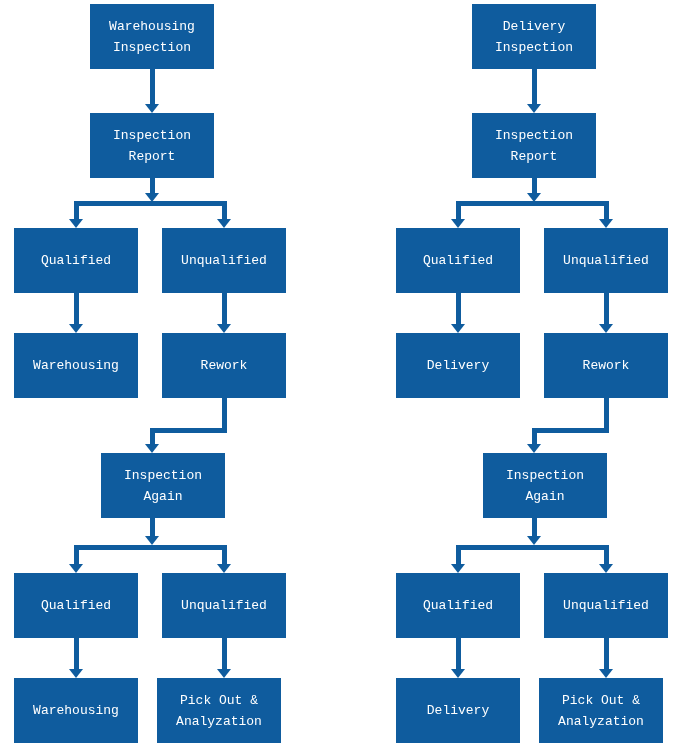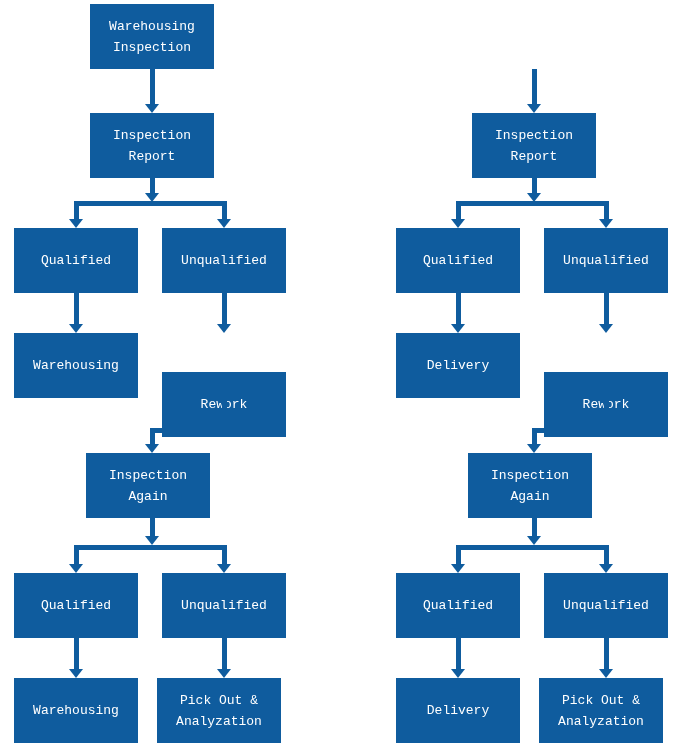--- a/index.html
+++ b/index.html
@@ -20,22 +20,22 @@
     position:absolute;width:0;height:0;
     border-left:7.5px solid transparent;border-right:7.5px solid transparent;
     border-top:9px solid var(--blue,#0f5c9e);
   }
   
   .p-start{left:76px;top:4px;}
   .p-report{left:76px;top:113px;}
   .p-q1{left:0;top:228px;}
   .p-uq1{left:148px;top:228px;}
   .p-acc1{left:0;top:333px;}
-  .p-rework{left:148px;top:333px;margin-top:39px;}
-  .p-again{left:72px;top:453px;}
+  .p-rework{left:148px;top:333px;}
+  .p-again{left:87px;top:453px;}
   .p-q2{left:0;top:573px;}
   .p-uq2{left:148px;top:573px;}
   .p-acc2{left:0;top:678px;}
   .p-rej{left:143px;top:678px;}
 </style>
 </head>
 <body style="background: rgb(255, 255, 255);">
 
 <div class="canvas">
 
@@ -81,20 +81,21 @@
     <div class="vl" style="left:207.5px;top:550px;height:14px"></div>
     <div class="ah" style="left:202.5px;top:564px"></div>
 
     <div class="vl" style="left:59.5px;top:638px;height:31px"></div>
     <div class="ah" style="left:54.5px;top:669px"></div>
     <div class="vl" style="left:207.5px;top:638px;height:31px"></div>
     <div class="ah" style="left:202.5px;top:669px"></div>
   </section>
 
   <section class="chart" style="left:396px">
+    <div class="node p-start">Delivery Inspection</div>
     <div class="node p-report">Inspection Report</div>
     <div class="node p-q1">Qualified</div>
     <div class="node p-uq1">Unqualified</div>
     <div class="node p-acc1">Delivery</div>
     <div class="node p-rework">Rework</div>
     <div class="node p-again">Inspection Again</div>
     <div class="node p-q2">Qualified</div>
     <div class="node p-uq2">Unqualified</div>
     <div class="node p-acc2">Delivery</div>
     <div class="node p-rej">Pick Out &amp; Analyzation</div>

